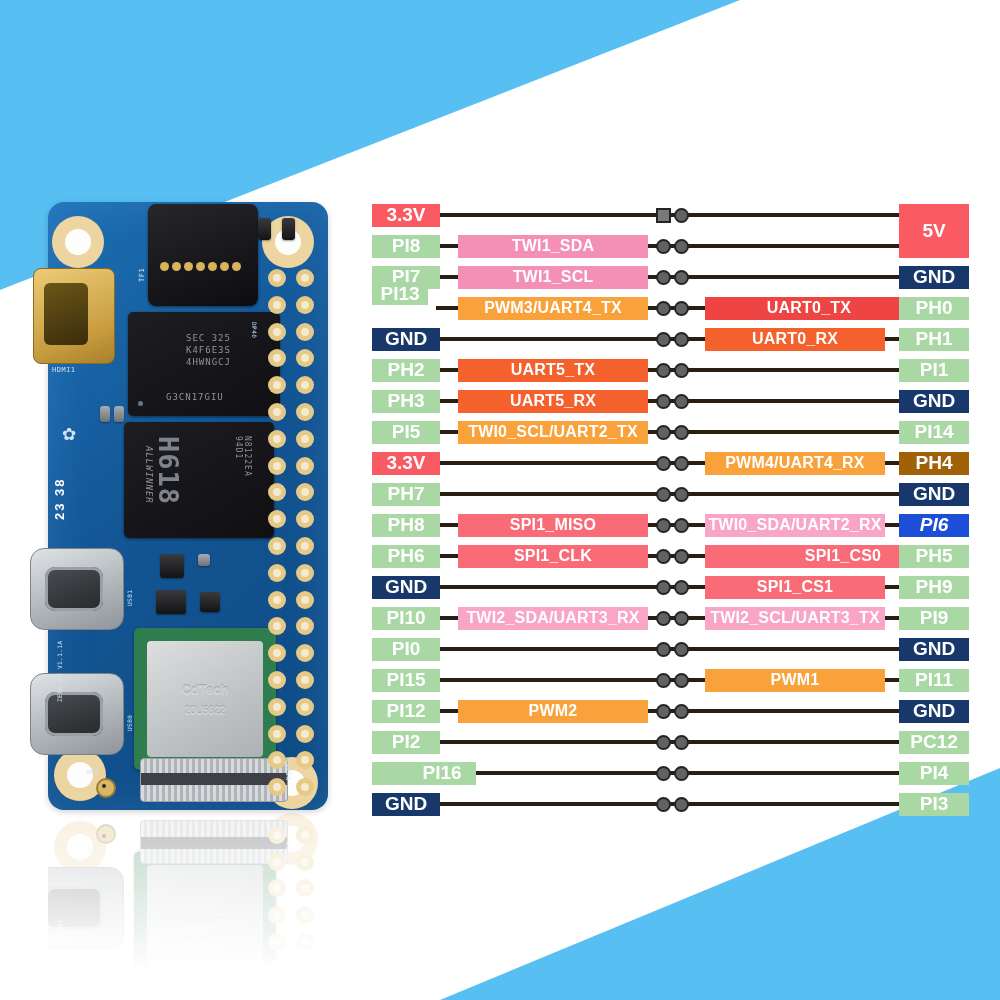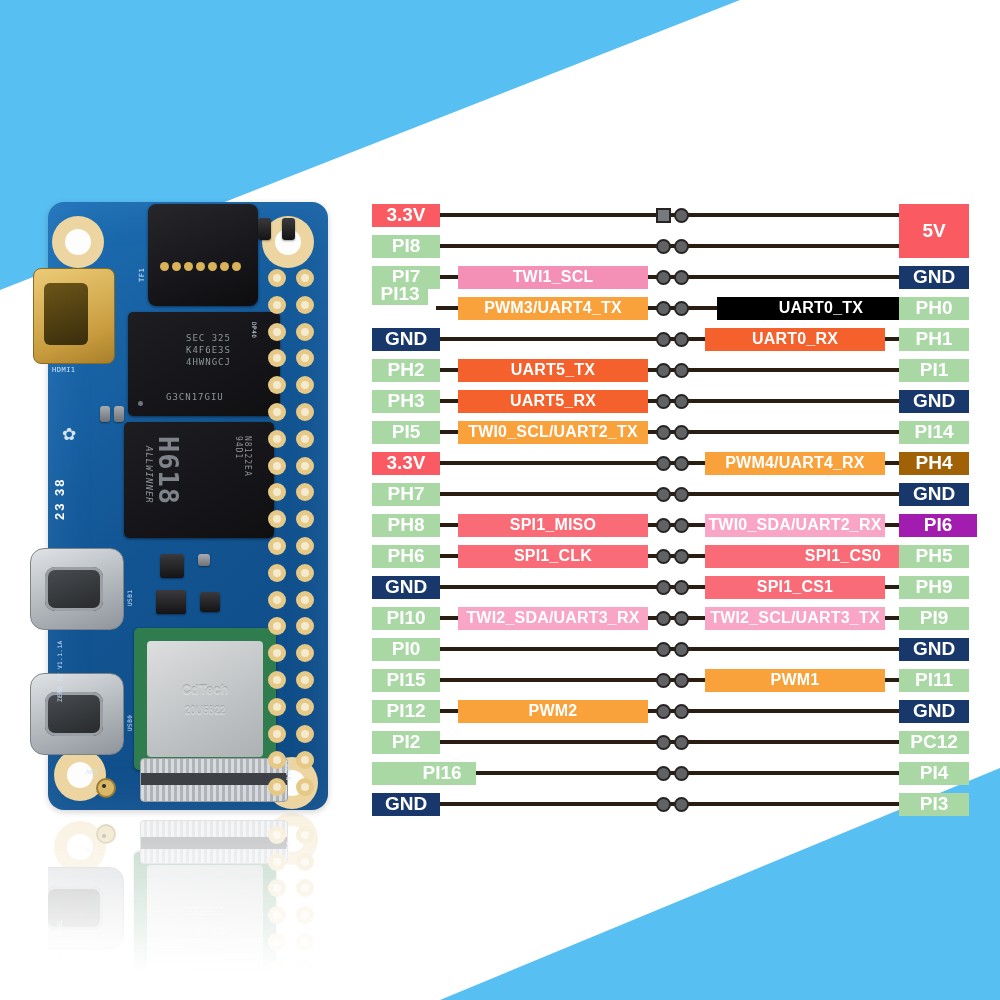--- a/index.html
+++ b/index.html
@@ -232,34 +232,35 @@
   </div>
 
   <div id="diagram">
       <div class="wire" style="left: 436px; top: 213px; width: 467px; height: 4px; background: rgb(42, 30, 18);"></div>
       <div class="pinbox" style="left: 372px; top: 203.5px; width: 68px; height: 23px; background: rgb(250, 90, 98);">3.3V</div>
       <div class="psq" style="left: 655.5px; top: 207.5px; width: 15px; height: 15px;"></div>
       <div class="pdot" style="left: 673.5px; top: 207.5px; width: 15px; height: 15px;"></div>
       <div class="pinbox" style="left: 899px; top: 203.5px; width: 70px; height: 54px; background: rgb(250, 90, 98);">5V</div>
       <div class="wire" style="left: 436px; top: 244px; width: 467px; height: 4px; background: rgb(42, 30, 18);"></div>
       <div class="pinbox" style="left: 372px; top: 234.5px; width: 68px; height: 23px; background: rgb(169, 216, 165);">PI8</div>
+      <div class="fnbox" style="left: 458px; top: 234.5px; width: 190px; height: 23px; background: rgb(244, 143, 182);">TWI1_SDA</div>
       <div class="pdot" style="left: 655.5px; top: 238.5px; width: 15px; height: 15px;"></div>
       <div class="pdot" style="left: 673.5px; top: 238.5px; width: 15px; height: 15px;"></div>
       <div class="wire" style="left: 436px; top: 275px; width: 467px; height: 4px; background: rgb(42, 30, 18);"></div>
       <div class="pinbox" style="left: 372px; top: 265.5px; width: 68px; height: 23px; background: rgb(169, 216, 165);">PI7</div>
       <div class="fnbox" style="left: 458px; top: 265.5px; width: 190px; height: 23px; background: rgb(244, 143, 182);">TWI1_SCL</div>
       <div class="pdot" style="left: 655.5px; top: 269.5px; width: 15px; height: 15px;"></div>
       <div class="pdot" style="left: 673.5px; top: 269.5px; width: 15px; height: 15px;"></div>
       <div class="pinbox" style="left: 899px; top: 265.5px; width: 70px; height: 23px; background: rgb(24, 56, 107);">GND</div>
       <div class="wire" style="left: 436px; top: 306px; width: 467px; height: 4px; background: rgb(42, 30, 18);"></div>
       <div class="pinbox" style="left: 372px; top: 282px; width: 56px; height: 23px; background: rgb(169, 216, 165);">PI13</div>
       <div class="fnbox" style="left: 458px; top: 296.5px; width: 190px; height: 23px; background: rgb(249, 162, 59);">PWM3/UART4_TX</div>
       <div class="pdot" style="left: 655.5px; top: 300.5px; width: 15px; height: 15px;"></div>
       <div class="pdot" style="left: 673.5px; top: 300.5px; width: 15px; height: 15px;"></div>
-      <div class="fnbox" style="left: 705px; top: 296.5px; width: 208px; height: 23px; background: #000000; margin-left: 12px;">UART0_TX</div>
+      <div class="fnbox" style="left: 705px; top: 296.5px; width: 208px; height: 23px; background: #ef4444;">UART0_TX</div>
       <div class="pinbox" style="left: 899px; top: 296.5px; width: 70px; height: 23px; background: rgb(169, 216, 165);">PH0</div>
       <div class="wire" style="left: 436px; top: 337px; width: 467px; height: 4px; background: rgb(42, 30, 18);"></div>
       <div class="pinbox" style="left: 372px; top: 327.5px; width: 68px; height: 23px; background: rgb(24, 56, 107);">GND</div>
       <div class="pdot" style="left: 655.5px; top: 331.5px; width: 15px; height: 15px;"></div>
       <div class="pdot" style="left: 673.5px; top: 331.5px; width: 15px; height: 15px;"></div>
       <div class="fnbox" style="left: 705px; top: 327.5px; width: 180px; height: 23px; background: rgb(244, 97, 44);">UART0_RX</div>
       <div class="pinbox" style="left: 899px; top: 327.5px; width: 70px; height: 23px; background: rgb(169, 216, 165);">PH1</div>
       <div class="wire" style="left: 436px; top: 368px; width: 467px; height: 4px; background: rgb(42, 30, 18);"></div>
       <div class="pinbox" style="left: 372px; top: 358.5px; width: 68px; height: 23px; background: rgb(169, 216, 165);">PH2</div>
       <div class="fnbox" style="left: 458px; top: 358.5px; width: 190px; height: 23px; background: rgb(244, 97, 44);">UART5_TX</div>
@@ -288,21 +289,21 @@
       <div class="pinbox" style="left: 372px; top: 482.5px; width: 68px; height: 23px; background: rgb(169, 216, 165);">PH7</div>
       <div class="pdot" style="left: 655.5px; top: 486.5px; width: 15px; height: 15px;"></div>
       <div class="pdot" style="left: 673.5px; top: 486.5px; width: 15px; height: 15px;"></div>
       <div class="pinbox" style="left: 899px; top: 482.5px; width: 70px; height: 23px; background: rgb(24, 56, 107);">GND</div>
       <div class="wire" style="left: 436px; top: 523px; width: 467px; height: 4px; background: rgb(42, 30, 18);"></div>
       <div class="pinbox" style="left: 372px; top: 513.5px; width: 68px; height: 23px; background: rgb(169, 216, 165);">PH8</div>
       <div class="fnbox" style="left: 458px; top: 513.5px; width: 190px; height: 23px; background: rgb(250, 107, 120);">SPI1_MISO</div>
       <div class="pdot" style="left: 655.5px; top: 517.5px; width: 15px; height: 15px;"></div>
       <div class="pdot" style="left: 673.5px; top: 517.5px; width: 15px; height: 15px;"></div>
       <div class="fnbox" style="left: 705px; top: 513.5px; width: 180px; height: 23px; background: rgb(249, 166, 198);">TWI0_SDA/UART2_RX</div>
-      <div class="pinbox" style="left: 899px; top: 513.5px; width: 78px; height: 23px; background: #a21caf;">PI6</div>
+      <div class="pinbox" style="left: 899px; top: 513.5px; width: 70px; height: 23px; background: #1d4ed8; font-style: italic;">PI6</div>
       <div class="wire" style="left: 436px; top: 554px; width: 467px; height: 4px; background: rgb(42, 30, 18);"></div>
       <div class="pinbox" style="left: 372px; top: 544.5px; width: 68px; height: 23px; background: rgb(169, 216, 165);">PH6</div>
       <div class="fnbox" style="left: 458px; top: 544.5px; width: 190px; height: 23px; background: rgb(250, 107, 120);">SPI1_CLK</div>
       <div class="pdot" style="left: 655.5px; top: 548.5px; width: 15px; height: 15px;"></div>
       <div class="pdot" style="left: 673.5px; top: 548.5px; width: 15px; height: 15px;"></div>
       <div class="fnbox" style="left: 705px; top: 544.5px; width: 180px; height: 23px; background: rgb(250, 107, 120); padding-left: 48px;">SPI1_CS0</div>
       <div class="pinbox" style="left: 899px; top: 544.5px; width: 70px; height: 23px; background: rgb(169, 216, 165);">PH5</div>
       <div class="wire" style="left: 436px; top: 585px; width: 467px; height: 4px; background: rgb(42, 30, 18);"></div>
       <div class="pinbox" style="left: 372px; top: 575.5px; width: 68px; height: 23px; background: rgb(24, 56, 107);">GND</div>
       <div class="pdot" style="left: 655.5px; top: 579.5px; width: 15px; height: 15px;"></div>

